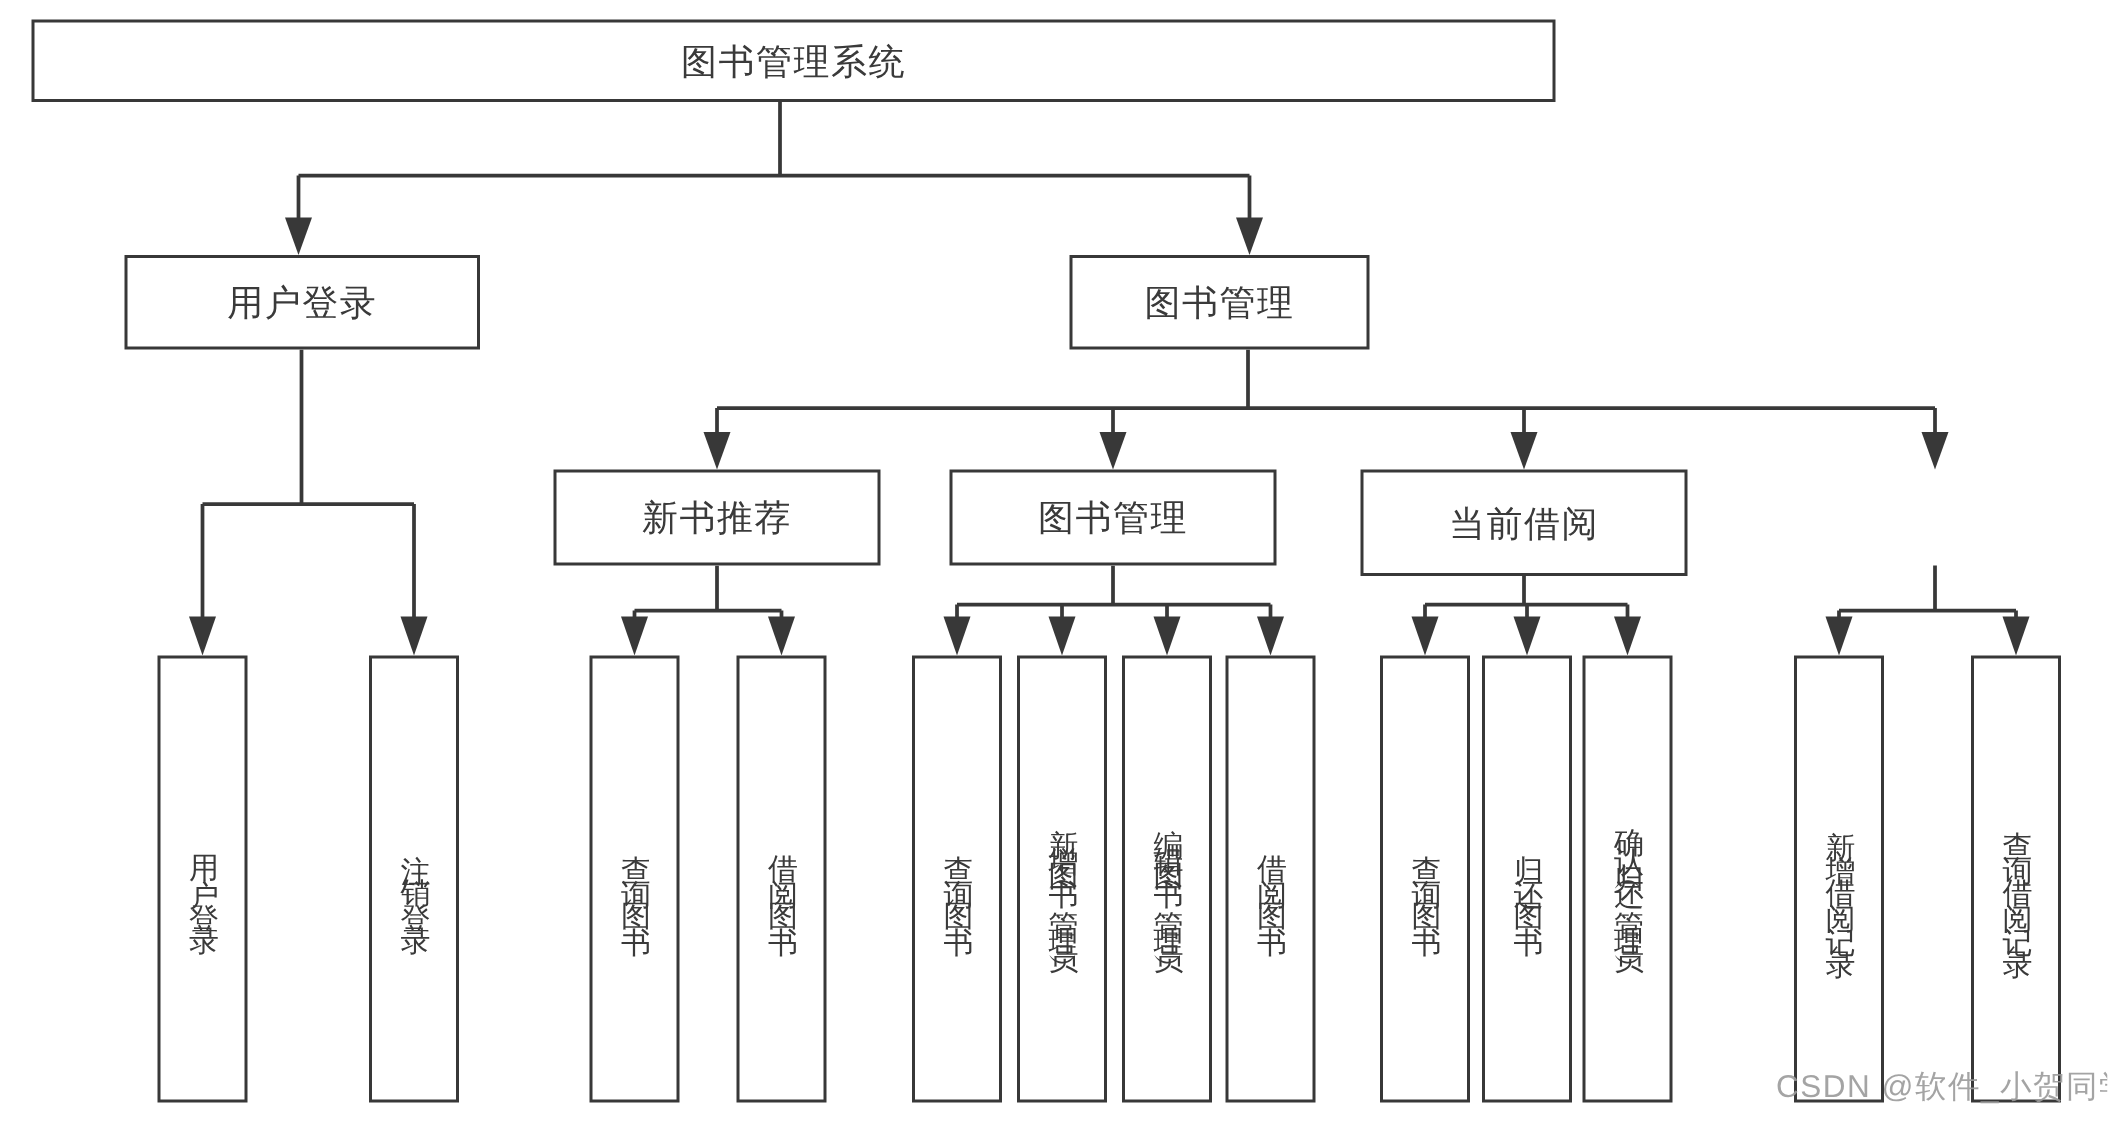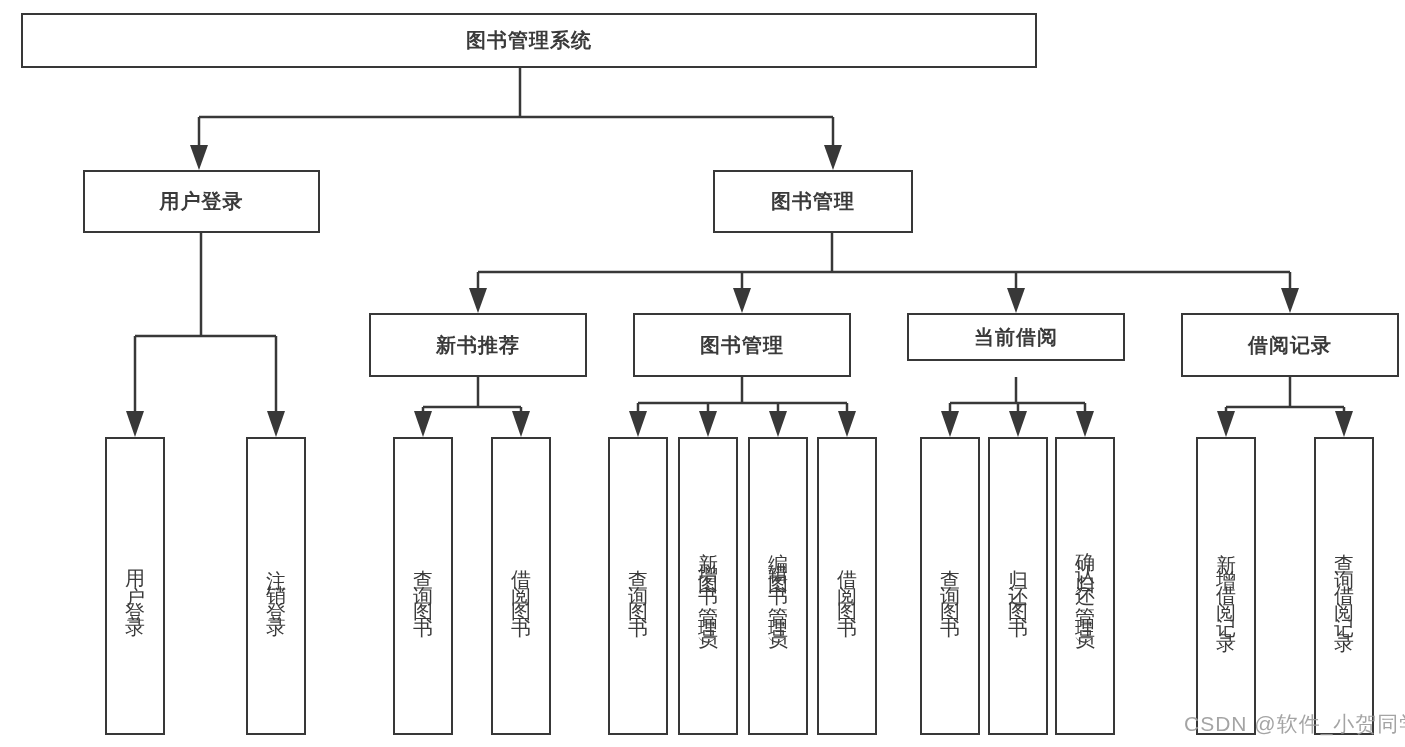--- a/index.html
+++ b/index.html
@@ -5,21 +5,21 @@
   html,body{margin:0;padding:0;background:#ffffff;}
   .canvas{
     position:relative;width:1405px;height:747px;background:#ffffff;
     font-family:"Liberation Sans","DejaVu Sans",sans-serif;color:#3a3a3a;overflow:hidden;
   }
   .connectors{position:absolute;left:0;top:0;width:1405px;height:747px;}
   .box{
     position:absolute;box-sizing:border-box;border:2px solid #383838;background:#ffffff;
     display:flex;align-items:center;justify-content:center;
   }
-  .box.h{font-size:20px;letter-spacing:1px;white-space:nowrap;font-weight:bold;}
+  .box.h{font-size:24px;letter-spacing:1px;white-space:nowrap;}
   .box.v .vtext{
     writing-mode:vertical-rl;text-orientation:mixed;
     font-size:20px;letter-spacing:16px;line-height:1.15;white-space:nowrap;
   }
   .box.v .vtext.tight{letter-spacing:11px;}
   .watermark{
     position:absolute;left:1184px;top:710px;font-size:21px;color:#9b9b9b;
     letter-spacing:1px;white-space:nowrap;opacity:0.9;
   }
 </style>
@@ -107,25 +107,22 @@
   <div class="box h" style="left:713px;top:170px;width:200px;height:63px;">
     <span>图书管理</span>
   </div>
 
   <div class="box h" style="left:369px;top:313px;width:218px;height:64px;">
     <span>新书推荐</span>
   </div>
   <div class="box h" style="left:633px;top:313px;width:218px;height:64px;">
     <span>图书管理</span>
   </div>
-  <div class="box h" style="left:907px;top:313px;width:218px;height:48px;">
+  <div class="box h" style="left:907px;top:313px;width:218px;height:71px;">
     <span>当前借阅</span>
-  </div>
-  <div class="box h" style="left:1181px;top:313px;width:218px;height:64px;">
-    <span>借阅记录</span>
   </div>
 
   <div class="box v" style="left:105px;top:437px;width:60px;height:298px;">
     <span class="vtext">用户登录</span>
   </div>
   <div class="box v" style="left:246px;top:437px;width:60px;height:298px;">
     <span class="vtext">注销登录</span>
   </div>
 
   <div class="box v" style="left:393px;top:437px;width:60px;height:298px;">

